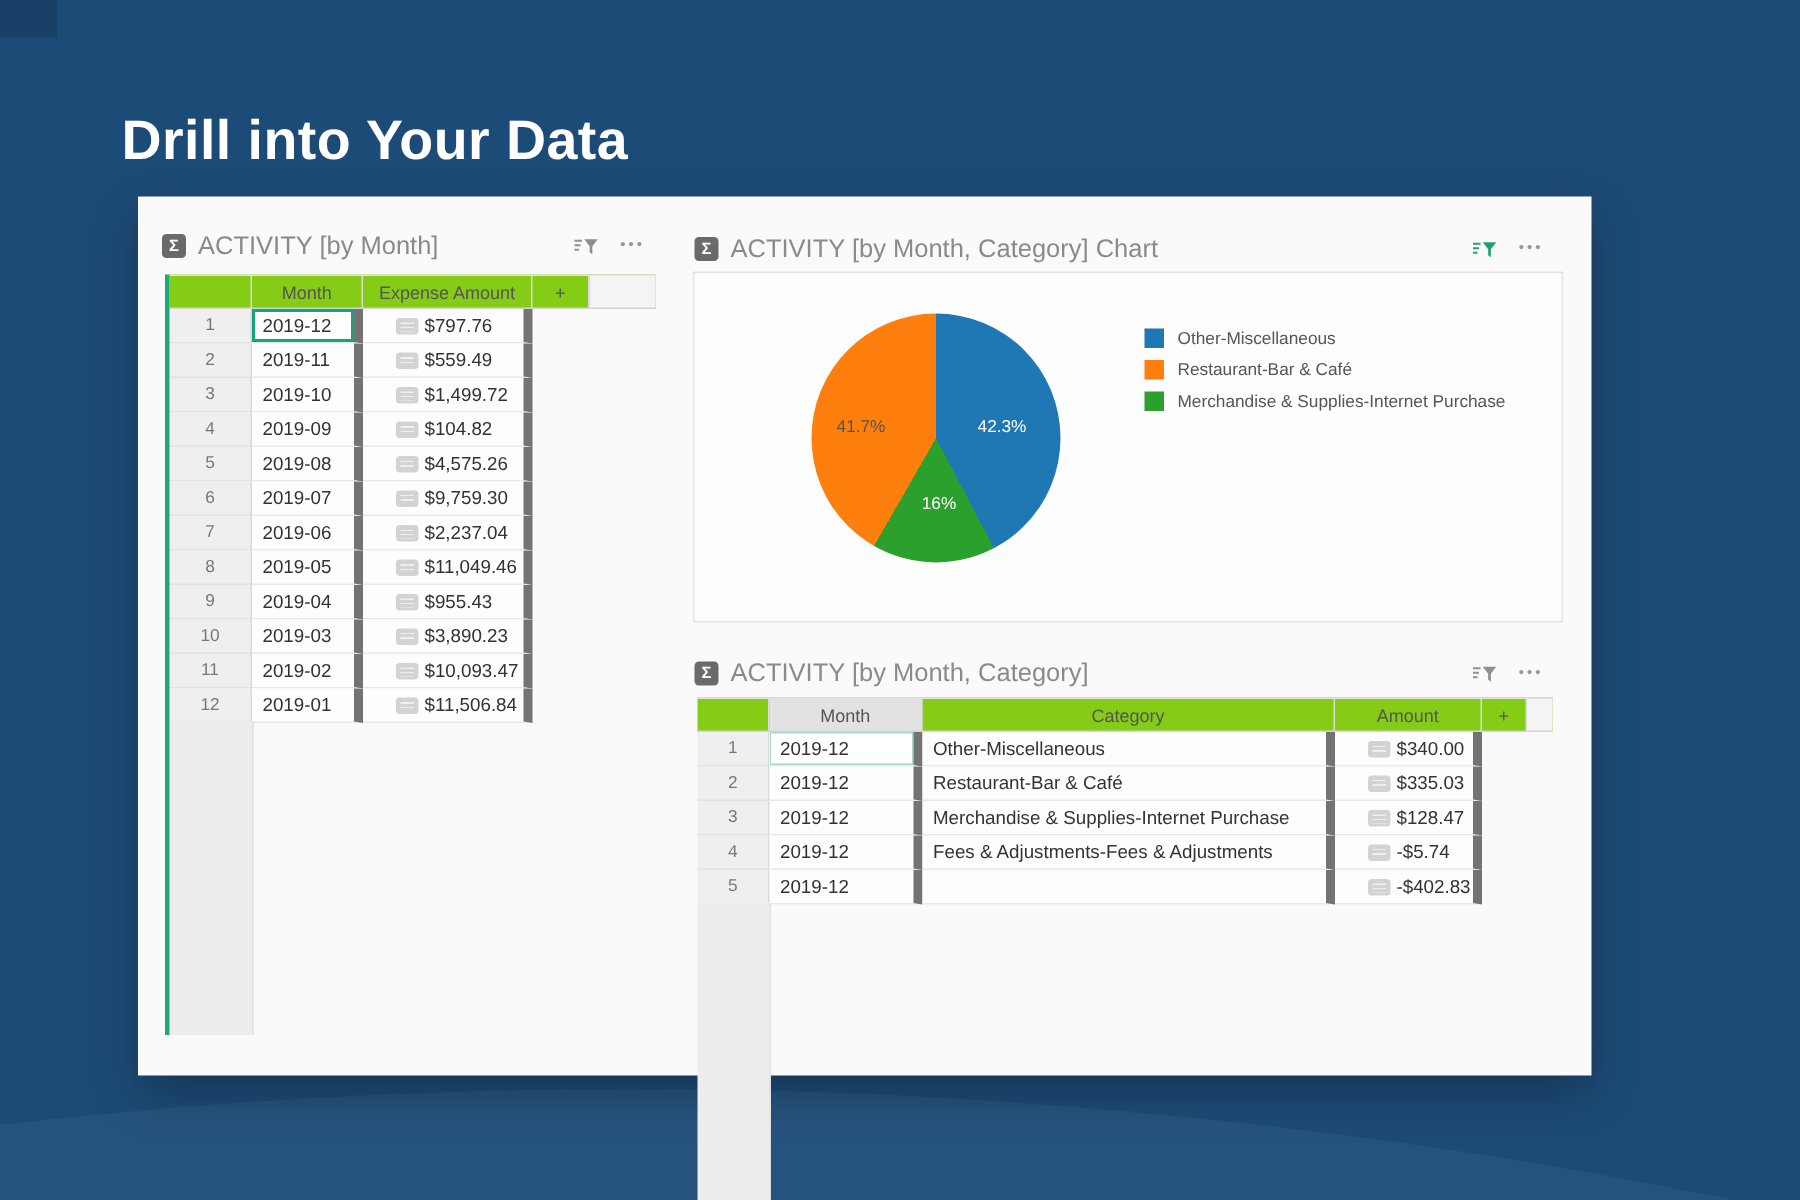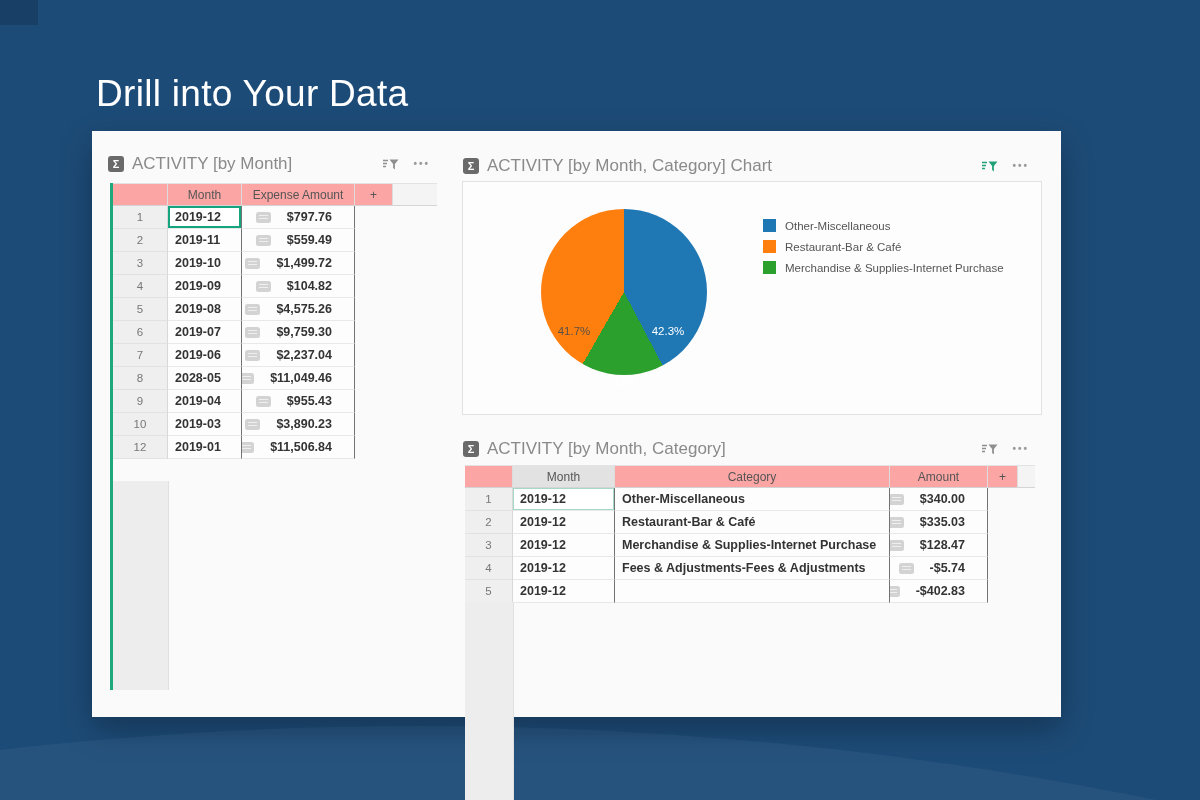--- a/index.html
+++ b/index.html
@@ -1,21 +1,21 @@
 <!DOCTYPE html>
 <html><head>
 <meta charset="utf-8">
 <style>
   html,body{margin:0;padding:0;}
   .stage{position:relative;width:1200px;height:800px;background:#1d4b77;overflow:hidden;
          font-family:"Liberation Sans",sans-serif;}
   .decor-circle{position:absolute;left:-3280px;top:726px;width:7400px;height:7400px;
          border-radius:50%;background:#26537e;}
   .corner-rect{position:absolute;left:0;top:0;width:38px;height:25px;background:rgba(0,0,0,0.14);}
-  .page-title{position:absolute;left:96px;top:48px;font-size:37px;font-weight:normal;color:#ffffff;
+  .page-title{position:absolute;left:81px;top:48px;font-size:37px;font-weight:bold;color:#ffffff;
          letter-spacing:0.3px;}
   .panel{position:absolute;left:92px;top:131px;width:969px;height:586px;background:#fafafa;
          box-shadow:0 12px 30px rgba(0,0,0,0.28);}
 
   
   .widget-header{position:absolute;height:20px;display:flex;align-items:center;}
   #wh-monthly{left:16px;top:23px;width:322px;}
   #wh-chart{left:371px;top:25px;width:566px;}
   #wh-detail{left:371px;top:308px;width:566px;}
   .sigma{width:16px;height:16px;background:#6a6a6a;border-radius:3px;color:#fff;font-size:11px;
@@ -28,51 +28,51 @@
   .filter-icon.active .f-stroke{stroke:#21a179;}
   .filter-icon.active .f-fill{fill:#21a179;}
   .dots{color:#9a9a9a;font-size:10px;letter-spacing:2px;font-weight:bold;line-height:1;}
 
   
   .grid{position:absolute;}
   #grid-monthly{left:18px;top:52px;width:327px;height:507px;}
   #grid-detail{left:373px;top:334px;width:570px;height:354px;}
   .vbar{position:absolute;left:0;top:0;width:3px;height:100%;background:#1ea97c;z-index:3;}
   .hrow,.tr{display:grid;}
-  .hrow{height:22px;background:#fca5a5;border-top:1px solid #e3e3e3;}
+  .hrow{height:22px;background:#84cc16;border-top:1px solid #e3e3e3;}
   #grid-monthly .hrow,#grid-monthly .rows,#grid-monthly .below-strip{margin-left:3px;}
   #grid-monthly .hrow,#grid-monthly .tr{grid-template-columns:55px 74px 113px 38px 1fr;width:324px;}
   #grid-detail .hrow,#grid-detail .tr{grid-template-columns:48px 102px 275px 98px 30px 1fr;width:570px;}
   .hcell{display:flex;align-items:center;justify-content:center;font-size:12px;color:#555;
          border-right:1px solid #dcdcdc;border-bottom:1px solid #d4d4d4;overflow:hidden;}
   .hcell.hl{background:#e2e2e2;}
   .hcell.empty-h{border-right:none;background:#f4f4f4;}
   .tr{height:23px;}
   .td{display:flex;align-items:center;font-size:12.5px;color:#333;overflow:hidden;}
   .td.num{justify-content:center;background:#efefef;color:#777;font-size:11.5px;
          border-right:1px solid #d8d8d8;border-bottom:1px solid #e2e2e2;}
-  .td.data{background:#fdfdfd;border-right:1px solid #737373;border-bottom:1px solid #e8e8e8;
-         padding-left:7px;font-weight:bold;}
-  .td.amount{justify-content:flex-end;padding:0 22px;gap:16px;}
+  .td.data{background:#fdfdfd;border-right:6px solid #737373;border-bottom:1px solid #e8e8e8;
+         padding-left:7px;}
+  .td.amount{padding:0 22px;gap:4px;}
   .td.amount .val{margin-left:auto;}
   .td.blankcol{background:transparent;}
   .sel-strong{box-shadow:inset 0 0 0 2px #14a57e;background:#fff !important;}
   .sel-light{box-shadow:inset 0 0 0 1px #a5d9c5;background:#fff !important;}
   .cellicon{width:15px;height:11px;border-radius:2.5px;background:#d3d3d3;position:relative;flex:none;}
   .cellicon::after{content:"";position:absolute;left:3px;right:3px;top:3px;height:6px;
          background:repeating-linear-gradient(to bottom,#efefef 0 1px,transparent 1px 3px);}
   .below-strip{background:#ededed;border-right:1px solid #e0e0e0;position:absolute;}
   #grid-monthly .below-strip{left:0;top:298px;width:55px;bottom:0;}
   #grid-detail .below-strip{left:0;top:137px;width:48px;bottom:0;}
 
   
   #chart-box{position:absolute;left:370px;top:50px;width:578px;height:232px;background:#fdfdfd;
          border:1px solid #e2e2e2;}
   .pie{position:absolute;left:78px;top:27px;width:166px;height:166px;border-radius:50%;}
-  .pie-label{position:absolute;font-size:11.5px;transform:translate(-50%,-50%);white-space:nowrap;margin-top:46px;}
+  .pie-label{position:absolute;font-size:11.5px;transform:translate(-50%,-50%);white-space:nowrap;}
   #pl0{left:205px;top:103px;}
   #pl1{left:163px;top:154px;}
   #pl2{left:111px;top:103px;}
   .legend{position:absolute;left:300px;top:33px;}
   .legend-item{display:flex;align-items:center;height:21px;}
   .swatch{width:13px;height:13px;margin-right:9px;flex:none;}
   .legend-label{font-size:11.5px;color:#555;white-space:nowrap;}
 </style>
 </head>
 <body>
@@ -181,21 +181,21 @@
             <div class="td data amount">
               <span class="cellicon"></span>
               <span class="val">$2,237.04</span>
             </div>
             <div class="td blankcol"></div>
             <div class="td blankcol"></div>
           </div>
 
           <div class="tr">
             <div class="td num">8</div>
-            <div class="td data">2028-05</div>
+            <div class="td data">2019-05</div>
             <div class="td data amount">
               <span class="cellicon"></span>
               <span class="val">$11,049.46</span>
             </div>
             <div class="td blankcol"></div>
             <div class="td blankcol"></div>
           </div>
 
           <div class="tr">
             <div class="td num">9</div>
@@ -212,20 +212,30 @@
             <div class="td num">10</div>
             <div class="td data">2019-03</div>
             <div class="td data amount">
               <span class="cellicon"></span>
               <span class="val">$3,890.23</span>
             </div>
             <div class="td blankcol"></div>
             <div class="td blankcol"></div>
           </div>
 
+          <div class="tr">
+            <div class="td num">11</div>
+            <div class="td data">2019-02</div>
+            <div class="td data amount">
+              <span class="cellicon"></span>
+              <span class="val">$10,093.47</span>
+            </div>
+            <div class="td blankcol"></div>
+            <div class="td blankcol"></div>
+          </div>
 
           <div class="tr">
             <div class="td num">12</div>
             <div class="td data">2019-01</div>
             <div class="td data amount">
               <span class="cellicon"></span>
               <span class="val">$11,506.84</span>
             </div>
             <div class="td blankcol"></div>
             <div class="td blankcol"></div>

